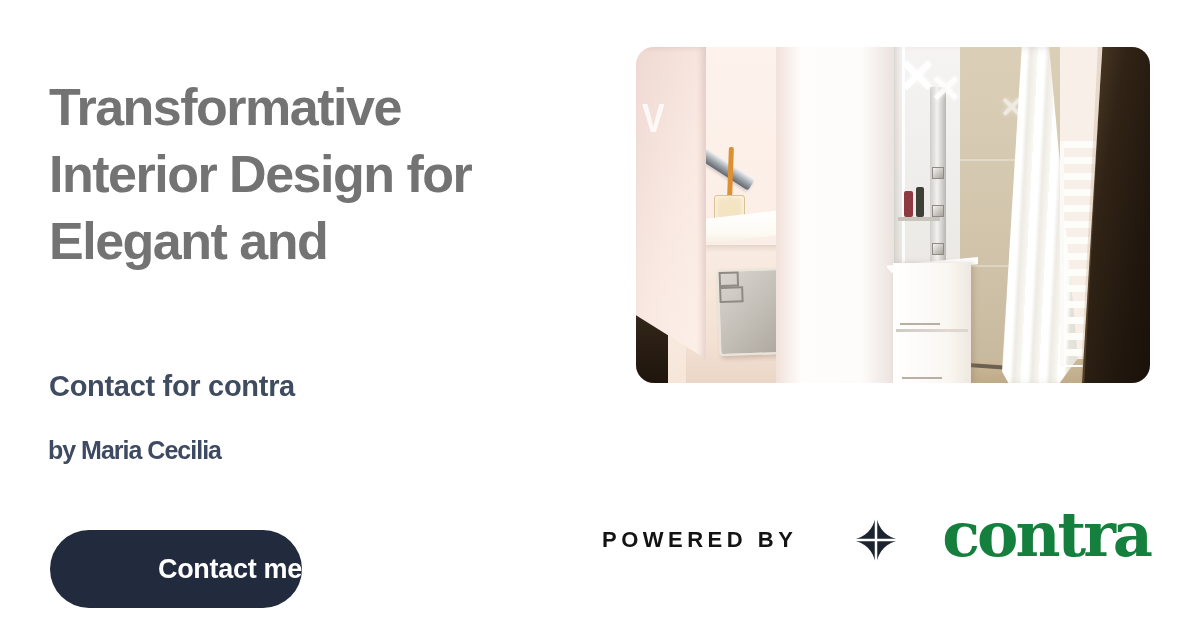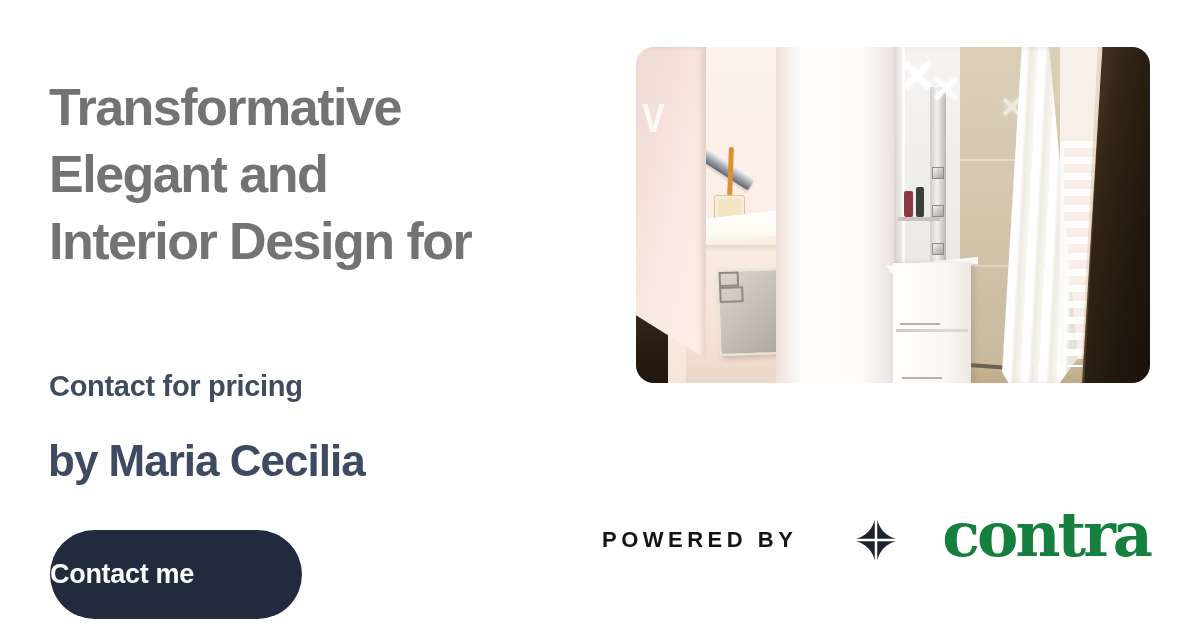--- a/index.html
+++ b/index.html
@@ -7,24 +7,24 @@
   body { font-family:"Liberation Sans", sans-serif; background:#ffffff; overflow:hidden; position:relative; }
 
   .card { position:absolute; inset:0; background:#ffffff; }
 
   
   .title { position:absolute; left:49px; top:74px; color:#737373; font-weight:700;
            font-size:52px; line-height:67px; letter-spacing:-1.5px; white-space:nowrap; }
   .pricing { position:absolute; left:49px; top:370px; color:#3f4c5f; font-weight:700;
              font-size:29px; letter-spacing:-0.3px; }
   .byline { position:absolute; left:48px; top:436px; color:#3d4a61; font-weight:700;
-            font-size:44px; letter-spacing:-1px; }
-  .cta { position:absolute; left:50px; top:530px; width:252px; height:89px;
+            font-size:25px; letter-spacing:-1px; }
+  .cta { position:absolute; left:50px; top:530px; width:252px; height:78px;
          background:#212b3d; border-radius:45px; border:none; cursor:pointer;
-         display:flex; align-items:center; justify-content:flex-start; }
+         display:flex; align-items:center; justify-content:flex-end; }
   .cta span { color:#ffffff; font-weight:700; font-size:27px; letter-spacing:-0.3px;
               font-family:"Liberation Sans", sans-serif; }
 
   
   .footer { position:absolute; top:504px; right:50px; height:72px;
             display:flex; align-items:center;gap:32px; }
   .powered { font-size:22px; font-weight:600; letter-spacing:4.5px; color:#131313;
              margin-right:22px; }
   .brand-icon { width:50px; height:50px; margin-right:9px; }
   .brand { font-family:"DejaVu Serif", serif; font-weight:700; font-size:62px;
@@ -113,25 +113,25 @@
   .ph-door-edge   { left:462px; top:0; width:4px; height:336px; background:rgba(190,150,110,.25);
                     transform:rotate(3deg); transform-origin:top; }
 </style>
 </head>
 <body>
 
 <div class="card">
 
   <div class="title">
     <div>Transformative</div>
+    <div>Interior Design for</div>
     <div>Elegant and</div>
-    <div>Interior Design for</div>
   </div>
 
-  <div class="pricing">Contact for pricing</div>
+  <div class="pricing">Contact for contra</div>
 
   <div class="byline">by Maria Cecilia</div>
 
   <button class="cta">
     <span>Contact me</span>
   </button>
 
   <div class="photo">
     <div class="ph-wall-left"></div>
     <div class="ph-dark-gap"></div>

